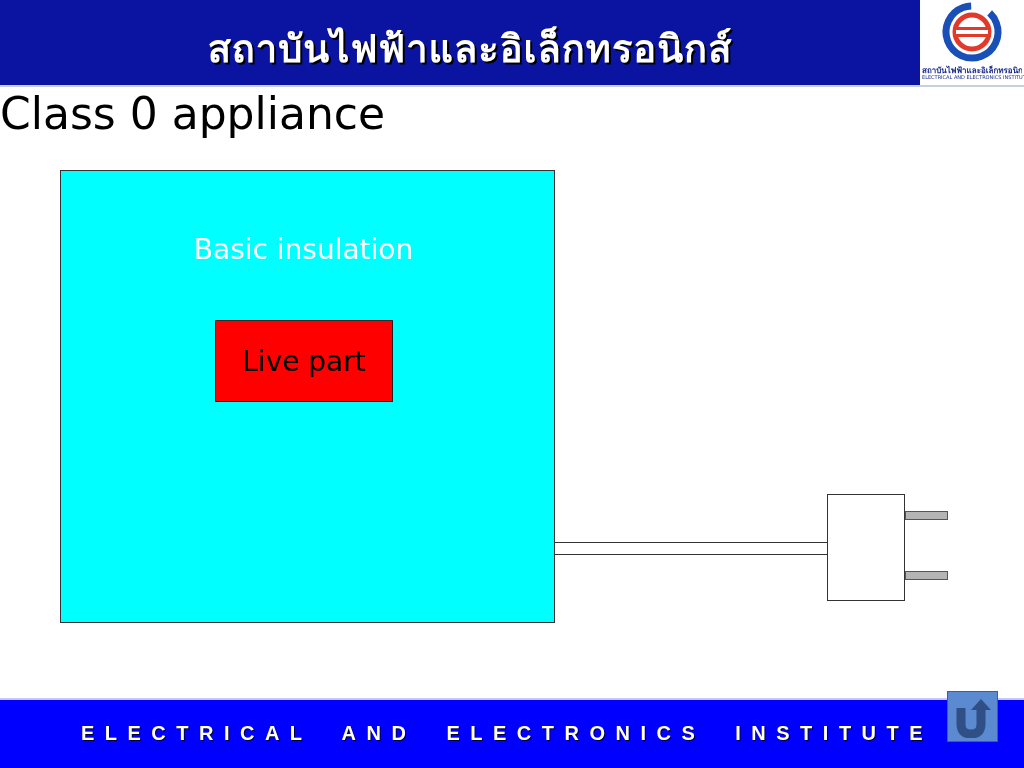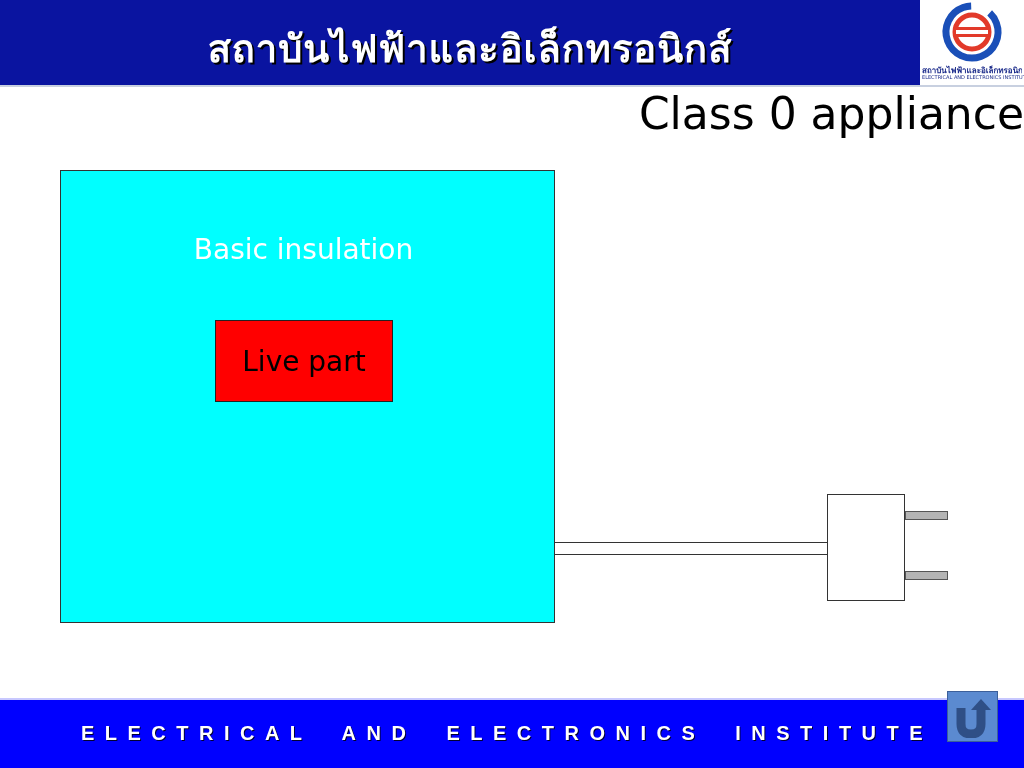--- a/index.html
+++ b/index.html
@@ -24,21 +24,21 @@
     font-weight: bold; color: #1a2a8a; text-align: center; white-space: nowrap;
     overflow: hidden;
   }
   .logo-caption-en {
     position: absolute; left: 2px; top: 74px; width: 100px; font-size: 5px;
     color: #1a2a8a; text-align: center; white-space: nowrap;
   }
   .header-rule { position: absolute; left: 0; top: 85px; width: 1024px; height: 2px; background: #c8d0e0; }
 
   .slide-title {
-    position: absolute; left: 0; top: 88px; width: 1024px; text-align: right;
+    position: absolute; left: 0; top: 88px; width: 1024px; text-align: left;
     font-family: "DejaVu Sans", sans-serif; font-size: 44px; color: #000000;
   }
 
   .insulation-box {
     position: absolute; left: 60px; top: 170px; width: 495px; height: 453px;
     background: #00ffff; border: 1px solid #333333; padding-left: 23px;
   }
   .insulation-label {
     position: absolute; left: 0; top: 62px; width: 495px; text-align: center;
     padding-right: 10px;

